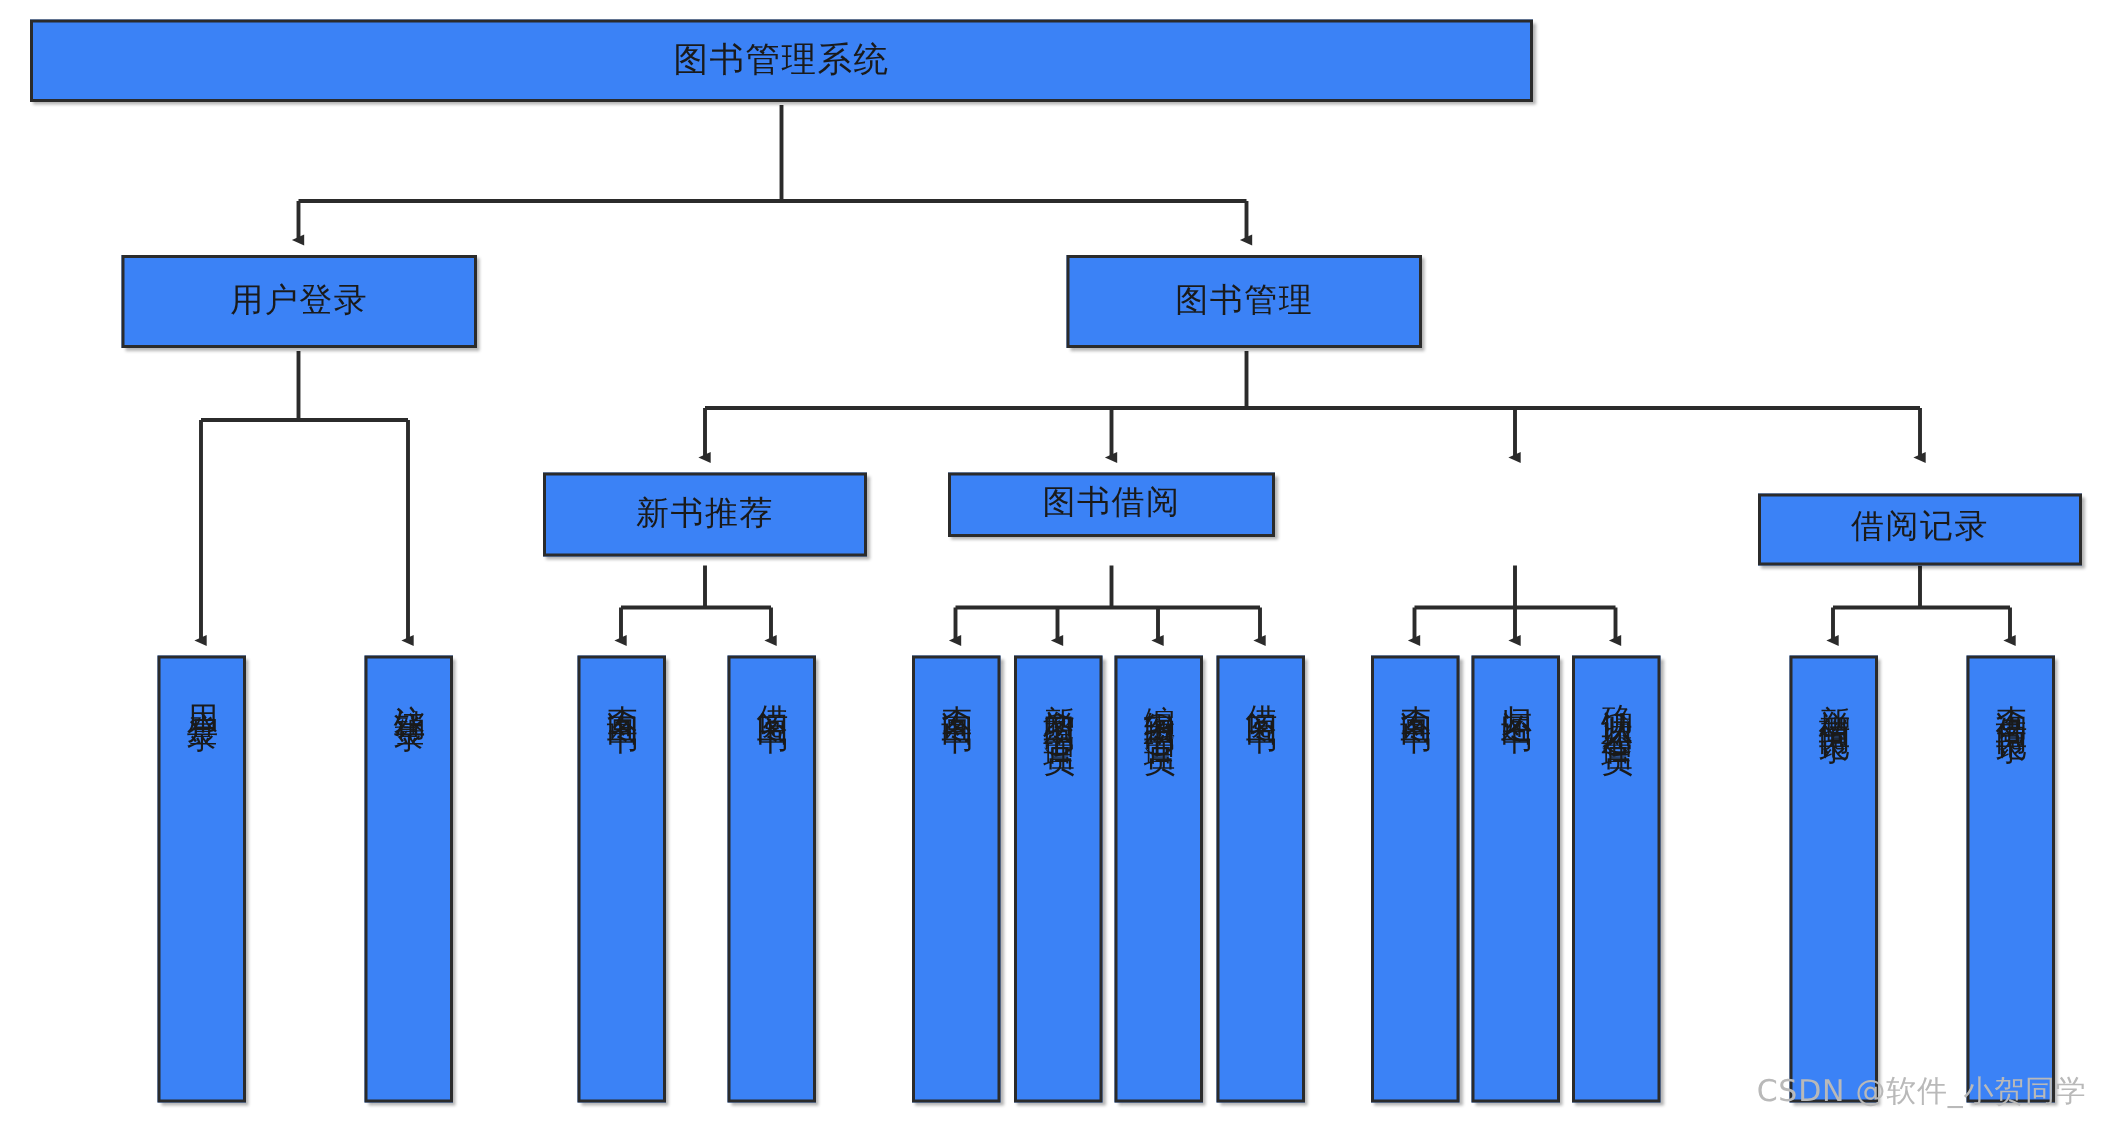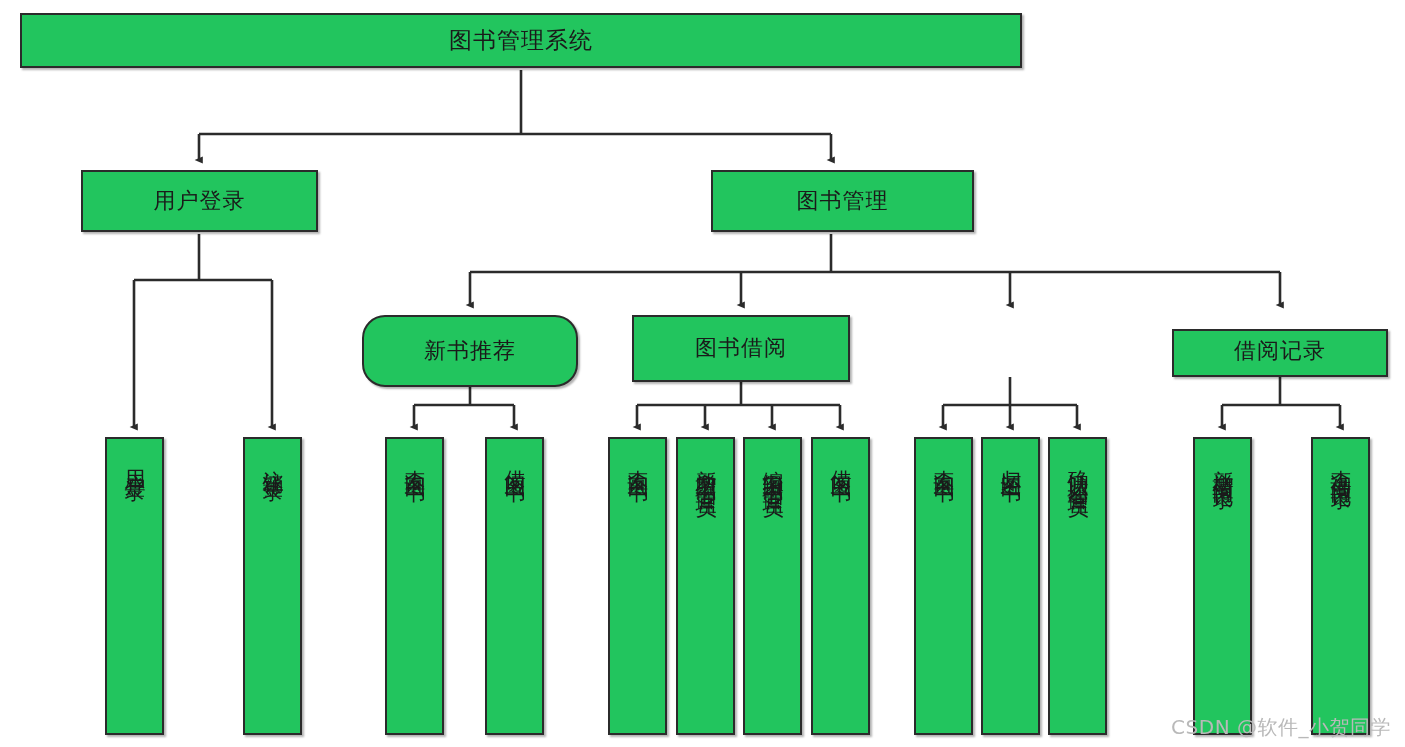--- a/index.html
+++ b/index.html
@@ -21,21 +21,21 @@
     position: absolute;
     left: 0;
     top: 0;
     width: 1405px;
     height: 747px;
     pointer-events: none;
   }
   .node {
     position: absolute;
     box-sizing: border-box;
-    background: #22c55e;
+    background: #3b82f6;
     border: 2.5px solid #2b2b2b;
     box-shadow: 2px 2px 2px rgba(0,0,0,0.30);
     display: flex;
     align-items: center;
     justify-content: center;
     color: #1a1a1a;
     z-index: 2;
   }
   .node .label {
     display: block;
@@ -129,28 +129,28 @@
     </g>
   </svg>
 
   <div class="node root horiz" style="left:20px; top:13px; width:1002px; height:55px;">
     <span class="label">图书管理系统</span>
   </div>
 
   <div class="node horiz" style="left:81px; top:170px; width:237px; height:62px;">
     <span class="label">用户登录</span>
   </div>
-  <div class="node horiz" style="left:711px; top:170px; width:263px; height:62px;">
+  <div class="node horiz" style="left:711px; top:170px; width:237px; height:62px;">
     <span class="label">图书管理</span>
   </div>
 
-  <div class="node horiz" style="left:362px; top:315px; width:216px; height:72px;border-radius:23px;">
+  <div class="node horiz" style="left:362px; top:315px; width:216px; height:56px;">
     <span class="label">新书推荐</span>
   </div>
-  <div class="node horiz" style="left:632px; top:315px; width:218px; height:67px;">
+  <div class="node horiz" style="left:632px; top:315px; width:218px; height:43px;">
     <span class="label">图书借阅</span>
   </div>
   <div class="node horiz" style="left:1172px; top:329px; width:216px; height:48px;font-family:Liberation Mono, monospace;">
     <span class="label">借阅记录</span>
   </div>
 
   <div class="node vert" style="left:105px; top:437px; width:59px; height:298px;">
     <span class="label">用户登录</span>
   </div>
   <div class="node vert" style="left:243px; top:437px; width:59px; height:298px;">

